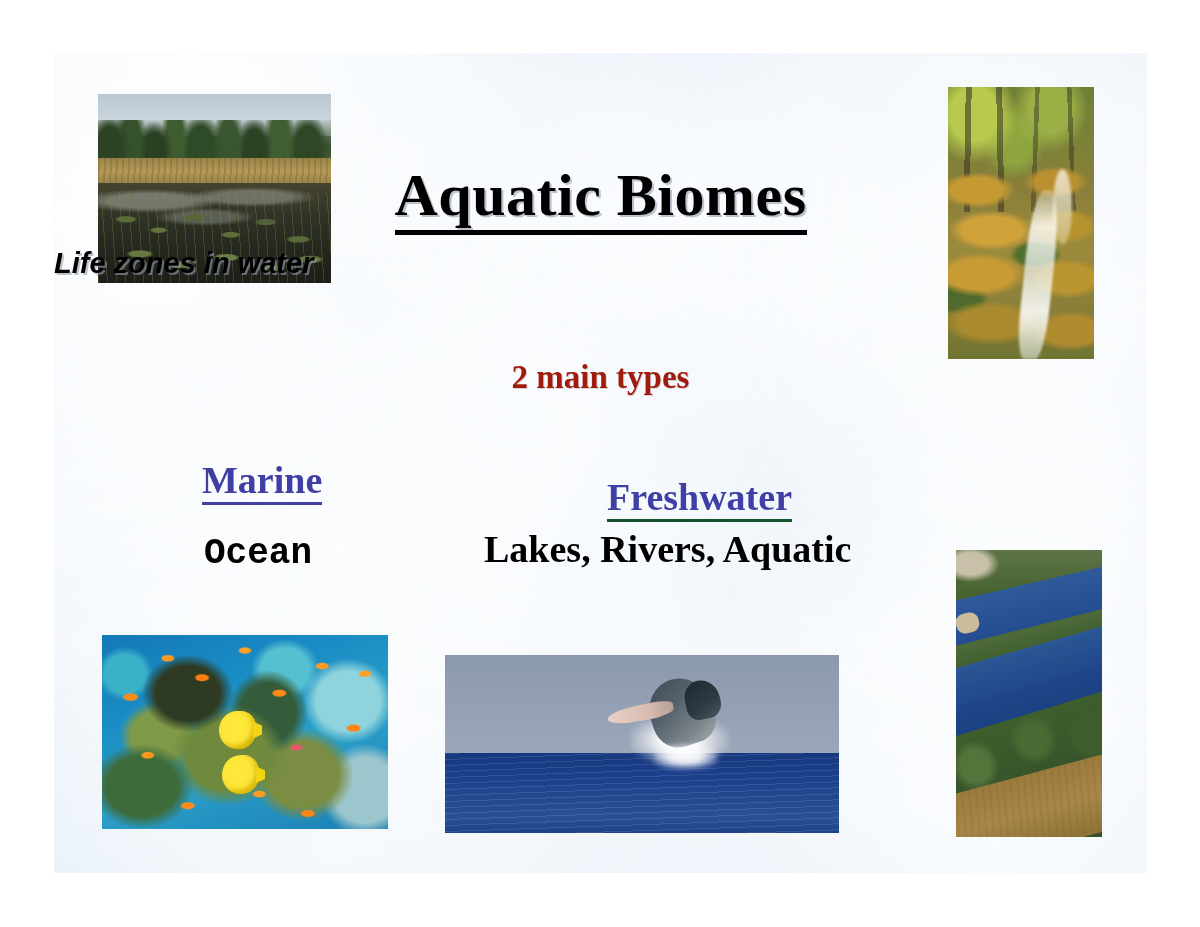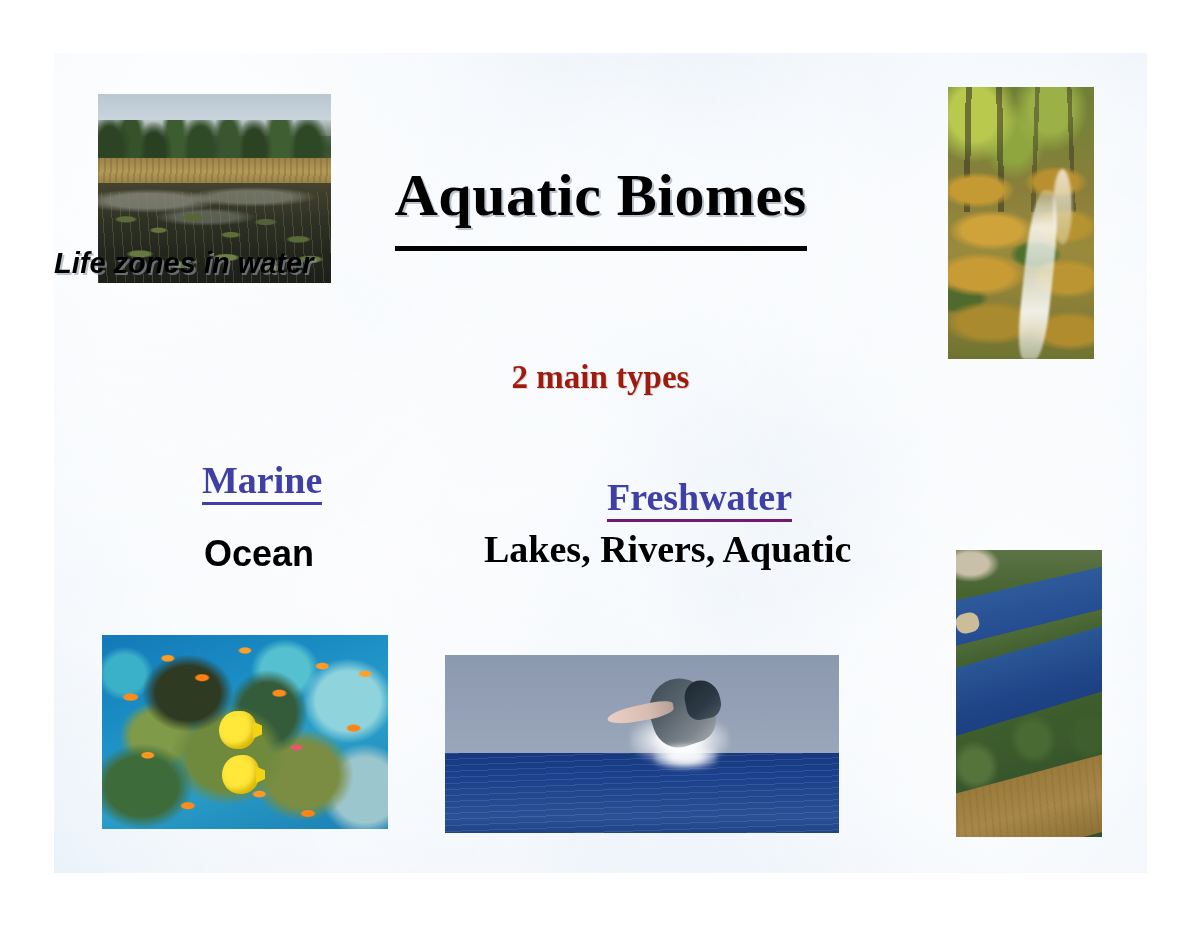--- a/index.html
+++ b/index.html
@@ -61,21 +61,21 @@
     font-family: "Liberation Serif", serif;
     font-weight: bold;
     font-size: 60px;
     line-height: 1.0;
     color: #000000;
     letter-spacing: 0.5px;
     text-shadow: 2px 2px 0 rgba(140,150,165,.55);
   }
   #title span.u {
     border-bottom: 5px solid #000;
-    padding-bottom: 18px;
+    padding-bottom: 2px;
   }
 
   #subtitle {
     left: 0; right: 0; top: 194px;
     text-align: left;
     font-family: "Liberation Sans", sans-serif;
     font-style: italic;
     font-weight: bold;
     font-size: 29px;
     color: #000000;
@@ -101,25 +101,25 @@
   }
   #marine span.u { border-bottom: 3px solid #3F3FA6; padding-bottom: 1px; }
 
   #freshwater {
     left: 553px; top: 422px;
     font-family: "Liberation Serif", serif;
     font-weight: bold;
     font-size: 38px;
     color: #3F3FA6;
   }
-  #freshwater span.u { border-bottom: 3px solid #701a75; padding-bottom: 1px; }
+  #freshwater span.u { border-bottom: 3px solid #14532d; padding-bottom: 1px; }
 
   #ocean {
     left: 150px; top: 480px;
-    font-family: Liberation Sans, sans-serif;
+    font-family: Liberation Mono, monospace;
     font-weight: bold;
     font-size: 36px;
     color: #000000;
   }
 
   #lakes {
     left: 430px; top: 474px;
     font-family: "Liberation Serif", serif;
     font-weight: bold;
     font-size: 38px;

